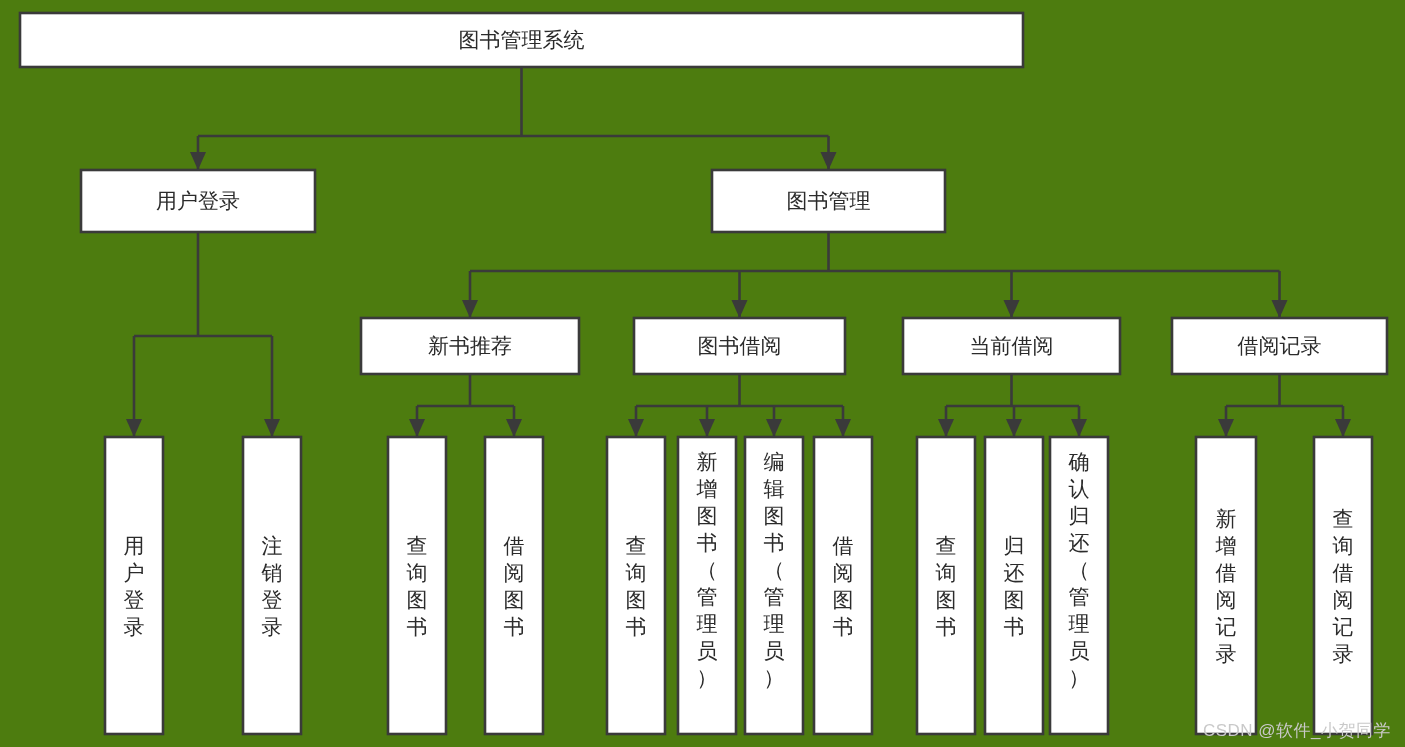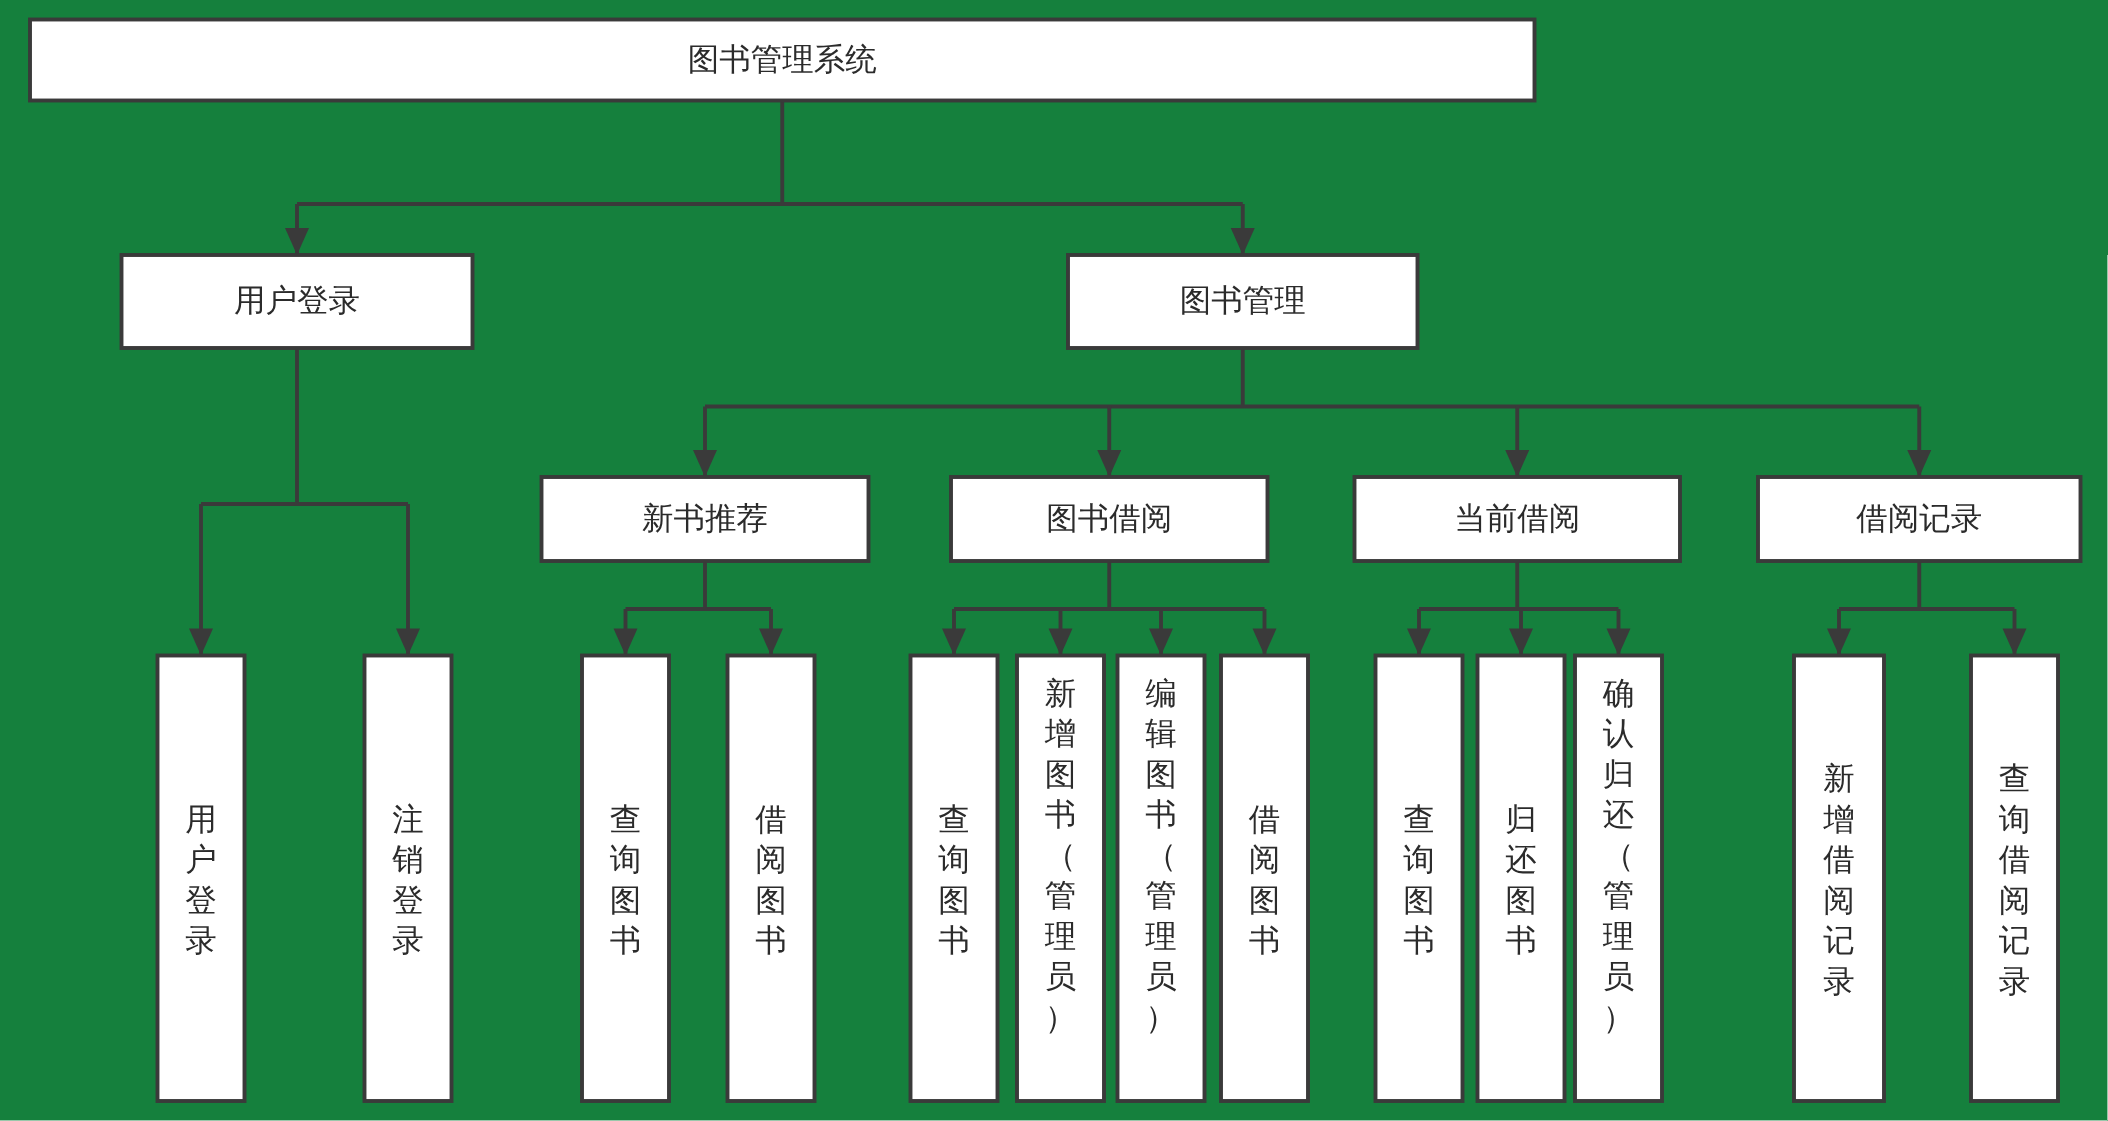--- a/index.html
+++ b/index.html
@@ -10,21 +10,21 @@
   body {
     width: 1405px;
     height: 747px;
     font-family: "Liberation Sans", "DejaVu Sans", sans-serif;
     overflow: hidden;
   }
   #diagram-root {
     position: relative;
     width: 1405px;
     height: 747px;
-    background: #15803d;
+    background: #4d7c0f;
   }
   svg.diagram-canvas {
     position: absolute;
     top: 0;
     left: 0;
     width: 1405px;
     height: 747px;
     display: block;
   }
   .node-box {
@@ -202,13 +202,14 @@
         <g>
           <rect x="1196" y="437" width="60" height="297" class="node-box"></rect>
           <text x="1226" y="526.1" class="node-label-v"><tspan x="1226" dy="0">新</tspan><tspan x="1226" dy="27">增</tspan><tspan x="1226" dy="27">借</tspan><tspan x="1226" dy="27">阅</tspan><tspan x="1226" dy="27">记</tspan><tspan x="1226" dy="27">录</tspan></text>
         </g>
         <g>
           <rect x="1314" y="437" width="58" height="297" class="node-box"></rect>
           <text x="1343" y="526.1" class="node-label-v"><tspan x="1343" dy="0">查</tspan><tspan x="1343" dy="27">询</tspan><tspan x="1343" dy="27">借</tspan><tspan x="1343" dy="27">阅</tspan><tspan x="1343" dy="27">记</tspan><tspan x="1343" dy="27">录</tspan></text>
         </g>
       </g>
   </svg>
+  <div class="watermark-text">CSDN @软件_小贺同学</div>
 </div>
 
 </body></html>

